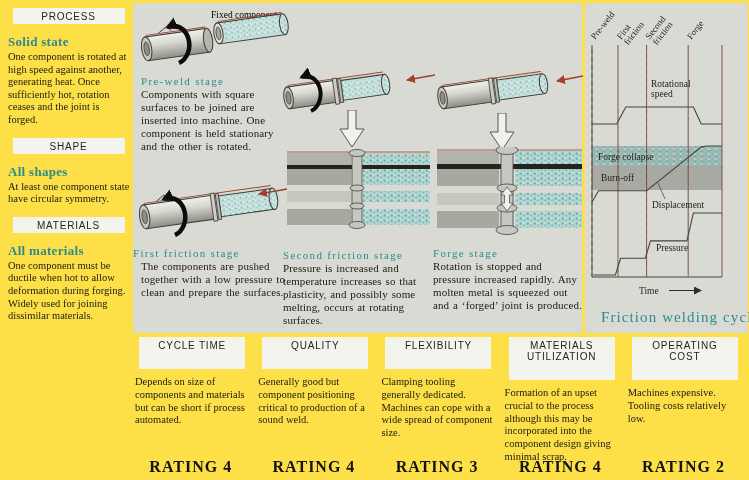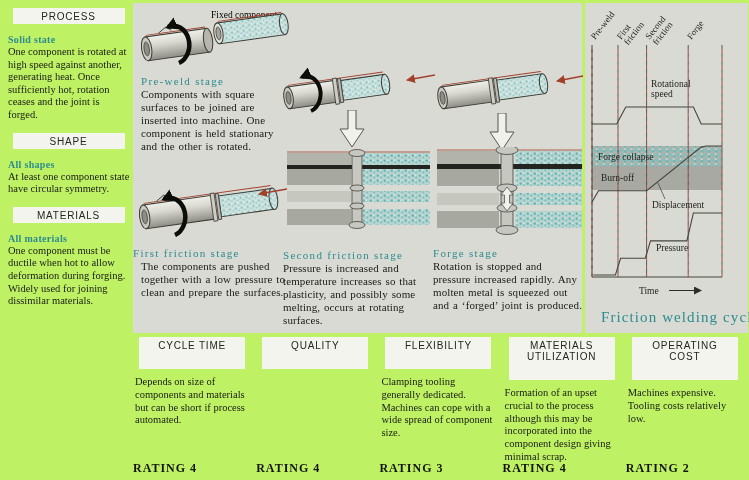--- a/index.html
+++ b/index.html
@@ -1,46 +1,46 @@
 <!DOCTYPE html>
 <html><head>
 <meta charset="utf-8">
 <style>
   *{margin:0;padding:0;box-sizing:border-box}
   html,body{width:749px;height:480px}
   body{font-family:"Liberation Serif",serif;background:#b6b7b1;color:#1a1b16}
-  .page{position:relative;width:749px;height:480px;background:#bef264;overflow:hidden}
+  .page{position:relative;width:749px;height:480px;background:#fde047;overflow:hidden}
   .abs{position:absolute}
   
   .sidebar{position:absolute;left:0;top:0;width:133px;padding:8px 4px 0 8px}
   .head-box{background:#f4f4ee;color:#24251f;font-family:"Liberation Sans",sans-serif;
             font-size:10px;letter-spacing:0.8px;text-align:center;line-height:11px;
             padding:3px 4px 2px;width:112px;margin:0 auto 5px}
-  .sb-sub{color:#2d8b8f;font-weight:bold;font-size:10px;margin:10px 0 1px;letter-spacing:0.3px}
+  .sb-sub{color:#2d8b8f;font-weight:bold;font-size:13px;margin:10px 0 1px;letter-spacing:0.3px}
   .sb-body{font-size:10.5px;line-height:12.6px;width:122px;margin-bottom:11px}
   
   .main-panel{position:absolute;left:133px;top:3px;width:449px;height:330px;background:#d9dad3}
   .chart-panel{position:absolute;left:585px;top:3px;width:163px;height:330px;background:#d9dad3}
   .stage-caption{position:absolute;color:#2d8b8f;font-size:11px;letter-spacing:1.3px;white-space:nowrap}
   .stage-body{position:absolute;font-size:11px;line-height:13px;letter-spacing:0.1px;word-spacing:1px}
   .chart-caption{position:absolute;left:16px;top:306px;color:#2d8b8f;font-size:15px;letter-spacing:1.1px;white-space:nowrap}
   
   .chart-svg text{font-family:"Liberation Serif",serif;font-size:9.5px;fill:#1e1f1a}
   .chart-svg .phaselabel{font-size:9px}
   .axisline{stroke:#45463f;stroke-width:1}
   .dashline{stroke:#45463f;stroke-width:0.9;stroke-dasharray:4 4}
   .dashred{stroke:#a3402c;stroke-width:0.9;stroke-dasharray:4 4;stroke-dashoffset:-4}
   [data-name="chart-curves"] polyline{fill:none;stroke:#45463f;stroke-width:1.1}
   
   .ratings{position:absolute;left:133px;top:337px;width:616px;height:143px;display:flex}
   .rcol{position:relative;width:123.2px;padding:0 7px 0 2px}
   .rcol .head-box{width:auto;max-width:106px;min-width:90px;margin:0 auto 7px;padding:3px 6px 18px}
   .rcol-body{font-size:10.5px;line-height:12.8px}
-  .rating{position:absolute;bottom:4px;left:0;right:24px;text-align:left;font-weight:bold;
-          font-size:12px;letter-spacing:1px;color:#131310}
+  .rating{position:absolute;bottom:4px;left:0;right:24px;text-align:right;font-weight:bold;
+          font-size:16px;letter-spacing:1px;color:#131310}
 </style>
 </head>
 <body>
 
 <div class="page" data-name="friction-welding-page">
 
   <svg width="0" height="0" style="position:absolute" aria-hidden="true">
     <defs>
       <linearGradient id="cylgrad" x1="0" y1="0" x2="0" y2="1">
         <stop offset="0" stop-color="#f0f0ea"></stop>
@@ -254,20 +254,21 @@
   </section>
 
   <footer class="ratings" data-name="ratings-row">
     <div class="rcol" data-name="rating-column-cycle-time">
       <div class="head-box" data-name="cycle-time-header">CYCLE TIME</div>
       <div class="rcol-body" data-name="cycle-time-description">Depends on size of components and materials but can be short if process automated.</div>
       <div class="rating" data-name="cycle-time-rating">RATING 4</div>
     </div>
     <div class="rcol" data-name="rating-column-quality">
       <div class="head-box" data-name="quality-header">QUALITY</div>
+      <div class="rcol-body" data-name="quality-description">Generally good but component positioning critical to production of a sound weld.</div>
       <div class="rating" data-name="quality-rating">RATING 4</div>
     </div>
     <div class="rcol" data-name="rating-column-flexibility">
       <div class="head-box" data-name="flexibility-header">FLEXIBILITY</div>
       <div class="rcol-body" data-name="flexibility-description">Clamping tooling generally dedicated. Machines can cope with a wide spread of component size.</div>
       <div class="rating" data-name="flexibility-rating">RATING 3</div>
     </div>
     <div class="rcol" data-name="rating-column-materials-utilization">
       <div class="head-box" data-name="materials-utilization-header">MATERIALS UTILIZATION</div>
       <div class="rcol-body" data-name="materials-utilization-description">Formation of an upset crucial to the process although this may be incorporated into the component design giving minimal scrap.</div>

